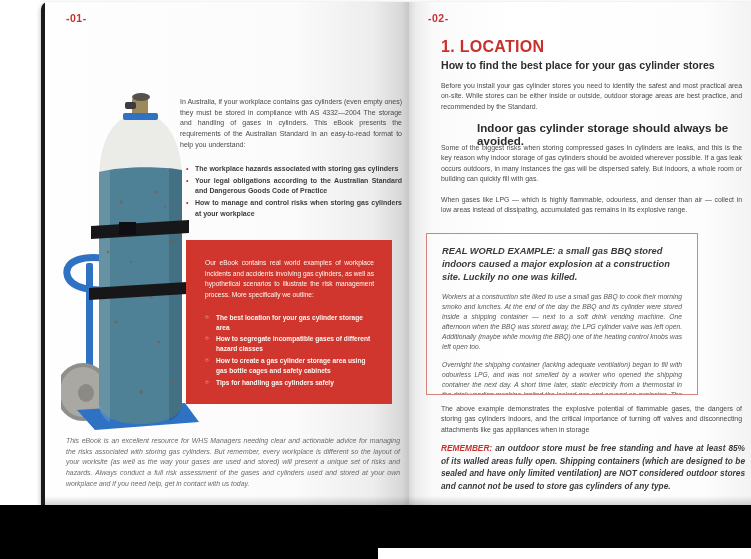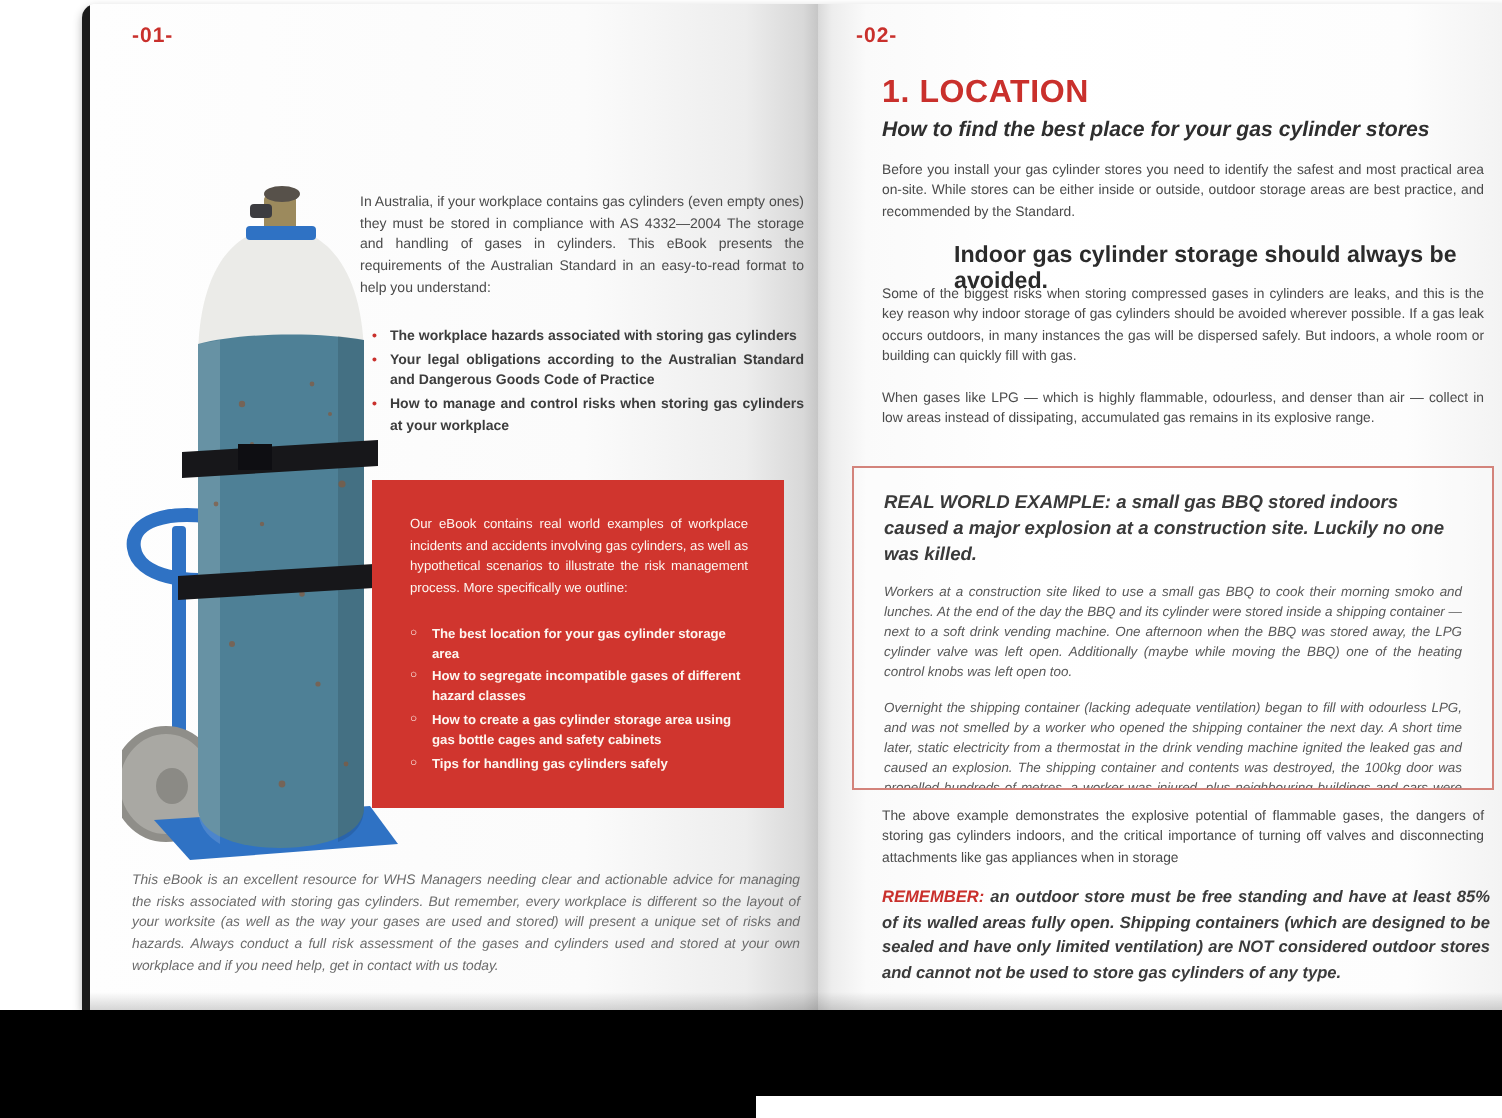--- a/index.html
+++ b/index.html
@@ -63,29 +63,29 @@
   }
   .rp-bullets li::before { content:"○"; position:absolute; left:0; top:0; font-size:6px; }
   .lp-footnote {
     left:21px; top:434px; width:334px;
     font-size:6.9px; font-style:italic; line-height:1.55; color:#6b6b6b; text-align:justify;
   }
 
   
   .rp-num  { left:19px; top:10px; }
   .rp-head { left:32px; top:36px; font-size:16px; font-weight:bold; color:#c9302c; letter-spacing:.3px; }
-  .rp-sub1 { left:32px; top:57px; width:306px; font-size:10.6px; font-weight:bold; color:#2e2e2e;font-style:italic; }
+  .rp-sub1 { left:32px; top:57px; width:306px; font-size:10.6px; font-weight:bold; color:#2e2e2e; }
   .rp-sub2 { left:32px; top:119px; width:306px; font-size:11.6px; font-weight:bold; color:#2b2b2b;padding-left:36px; }
   .rp-para { font-size:6.9px; line-height:1.5; color:#4a4a4a; text-align:justify; width:301px; left:32px; }
   .rp-para1 { top:79px; }
   .rp-para2 { top:141px; }
   .rp-para3 { top:193px; }
   .rp-para4 { top:402px; }
   .example-box {
-    left:17px; top:231px; width:321px; height:162px; overflow:hidden;
+    left:17px; top:231px; width:272px; height:162px; overflow:hidden;
     border:1px solid #d3837b; padding:11px 15px 0 15px; background:rgba(255,255,255,.35);
   }
   .ex-headline { font-size:9.3px; font-weight:bold; font-style:italic; color:#3a3a3a; line-height:1.4; }
   .ex-headline .accent { color:#3a3a3a; }
   .ex-body { margin-top:8px; font-size:6.7px; font-style:italic; color:#585858; line-height:1.5; text-align:justify; }
   .remember {
     left:32px; top:440px; width:304px;
     font-size:8.3px; font-weight:bold; font-style:italic; color:#3b3b3b; line-height:1.52; text-align:justify;
   }
   .remember .accent { color:#c9302c; }

